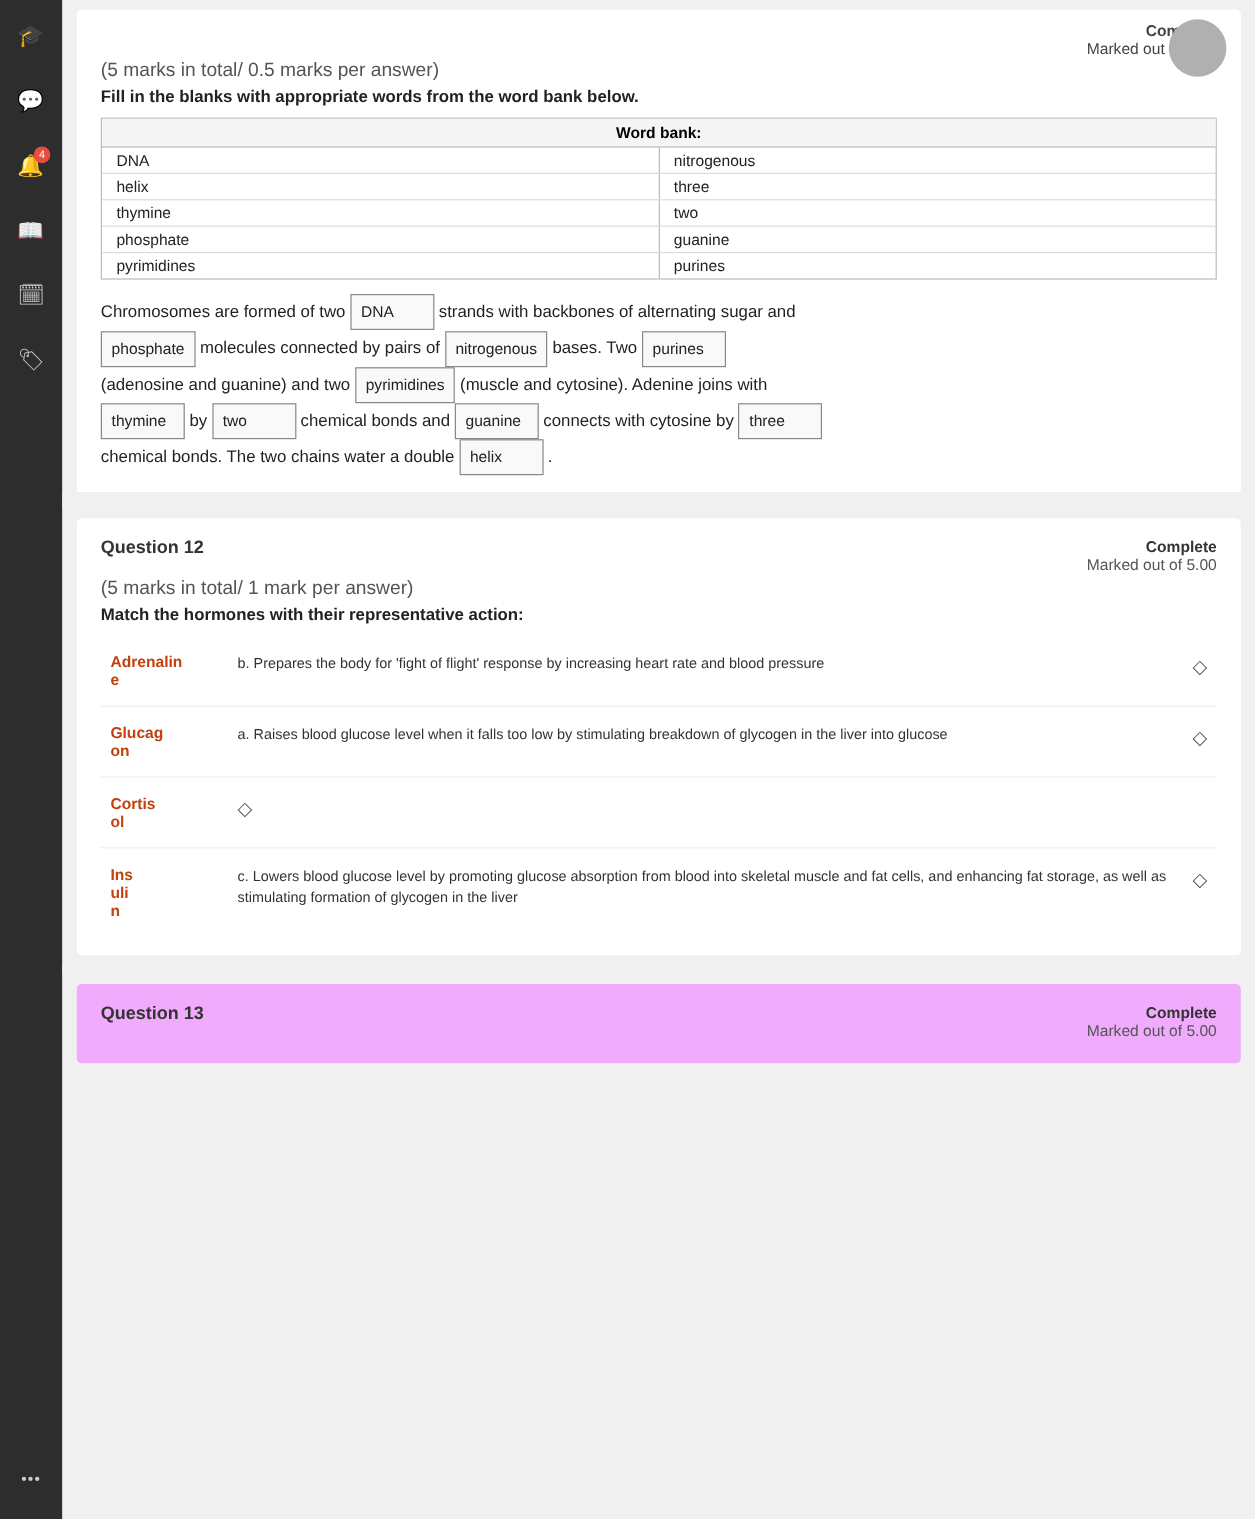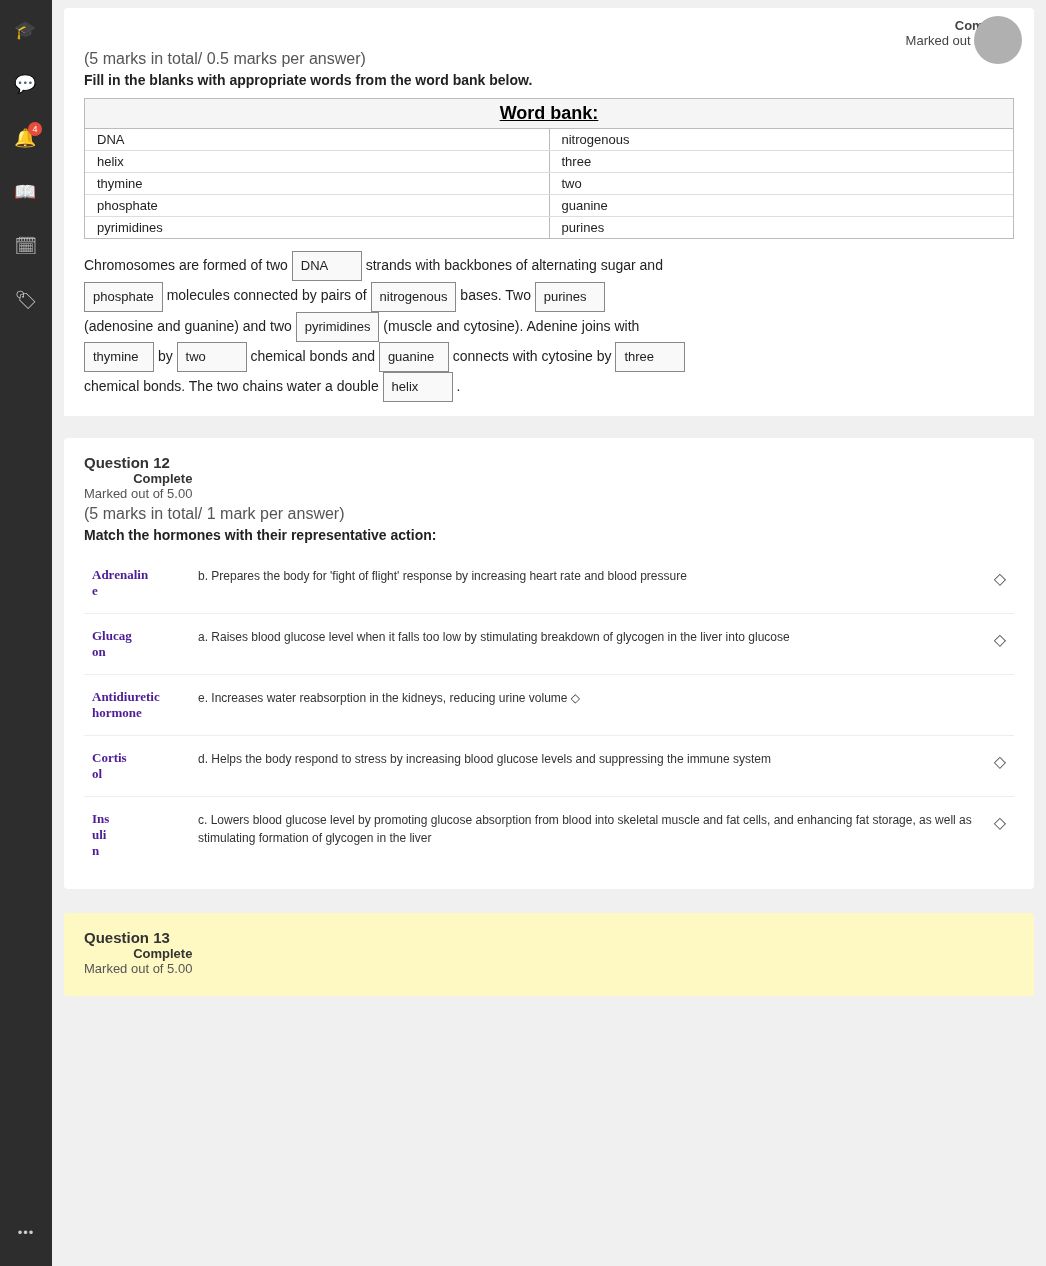--- a/index.html
+++ b/index.html
@@ -47,21 +47,20 @@
     .main-content {
       flex: 1;
       background: #f0f0f0;
       padding: 0;
     }
     .question-header {
       display: flex;
       justify-content: space-between;
       align-items: flex-start;
       margin-bottom: 4px;
-      flex-direction: column;
     }
     .question-title {
       font-size: 15px;
       font-weight: bold;
       color: #333;
     }
     .status-area {
       text-align: right;
       font-size: 13px;
       color: #555;
@@ -83,24 +82,23 @@
     }
     
     .word-bank-container {
       border: 1px solid #bbb;
       margin-bottom: 12px;
     }
     .word-bank-header {
       background: #f5f5f5;
       text-align: center;
       font-weight: bold;
-      font-size: 18px;
+      font-size: 13px;
       padding: 4px 8px;
       border-bottom: 1px solid #bbb;
-      text-decoration: underline;
     }
     .word-bank-table {
       width: 100%;
       border-collapse: collapse;
     }
     .word-bank-table td {
       padding: 3px 12px;
       font-size: 13px;
       color: #222;
       border-bottom: 1px solid #ddd;
@@ -132,24 +130,23 @@
     .hormone-row {
       display: flex;
       align-items: flex-start;
       padding: 14px 8px;
       border-bottom: 1px solid #eee;
       gap: 16px;
     }
     .hormone-name {
       font-size: 13px;
       font-weight: bold;
-      color: #4c1d95;
+      color: #c2410c;
       width: 90px;
       flex-shrink: 0;
-      font-family: Liberation Serif, serif;
     }
     .hormone-desc {
       font-size: 12px;
       color: #333;
       flex: 1;
       line-height: 1.5;
     }
     .hormone-select-icon {
       font-size: 16px;
       color: #555;
@@ -157,21 +154,21 @@
       cursor: pointer;
       padding-top: 2px;
     }
     .q12-block {
       background: white;
       margin: 8px 12px;
       padding: 16px 20px;
       border-radius: 4px;
     }
     .q13-block {
-      background: #fef9c3;
+      background: #f0abfc;
       margin: 8px 12px;
       padding: 16px 20px;
       border-radius: 4px;
       min-height: 60px;
     }
     .avatar-circle {
       width: 48px;
       height: 48px;
       border-radius: 50%;
       background: #b0b0b0;
@@ -284,29 +281,23 @@
         <div class="hormone-desc">b. Prepares the body for 'fight of flight' response by increasing heart rate and blood pressure</div>
         <div class="hormone-select-icon">◇</div>
       </div>
 
       <div class="hormone-row">
         <div class="hormone-name">Glucag<br>on</div>
         <div class="hormone-desc">a. Raises blood glucose level when it falls too low by stimulating breakdown of glycogen in the liver into glucose</div>
         <div class="hormone-select-icon">◇</div>
       </div>
 
-      <div class="hormone-row">
-        <div class="hormone-name">Antidiuretic hormone</div>
-        <div class="hormone-desc">e. Increases water reabsorption in the kidneys, reducing urine volume ◇</div>
-        <div class="hormone-select-icon" style="visibility:hidden;">◇</div>
-      </div>
 
       <div class="hormone-row">
         <div class="hormone-name">Cortis<br>ol</div>
-        <div class="hormone-desc">d. Helps the body respond to stress by increasing blood glucose levels and suppressing the immune system</div>
         <div class="hormone-select-icon">◇</div>
       </div>
 
       <div class="hormone-row" style="border-bottom:none;">
         <div class="hormone-name">Ins<br>uli<br>n</div>
         <div class="hormone-desc">c. Lowers blood glucose level by promoting glucose absorption from blood into skeletal muscle and fat cells, and enhancing fat storage, as well as stimulating formation of glycogen in the liver</div>
         <div class="hormone-select-icon">◇</div>
       </div>
 
     </div>

